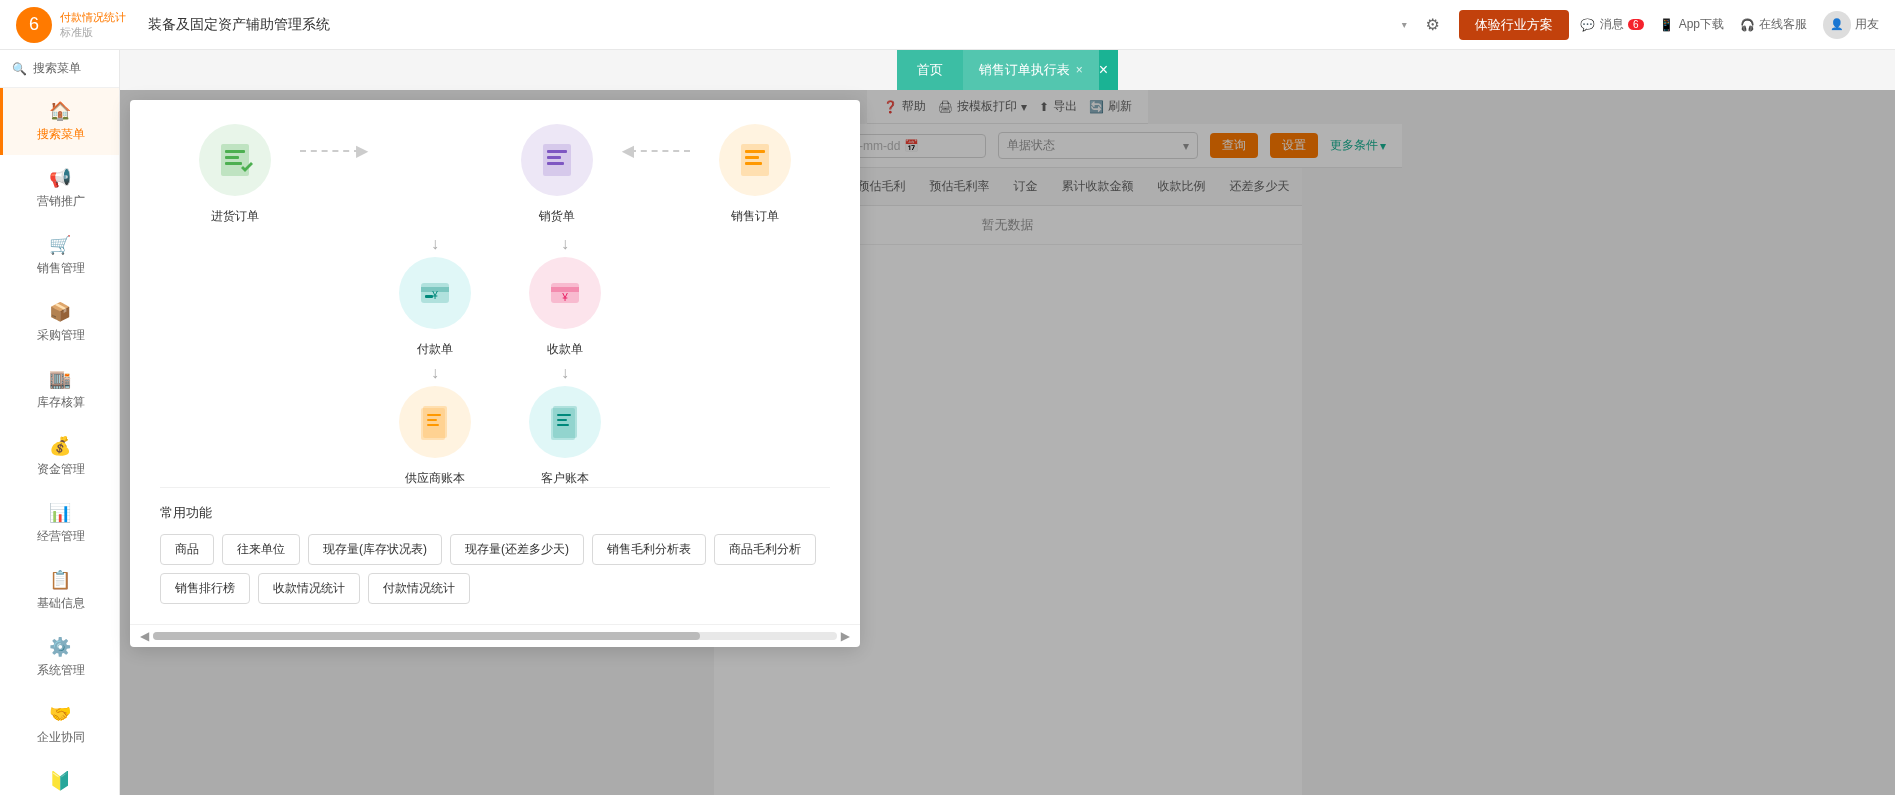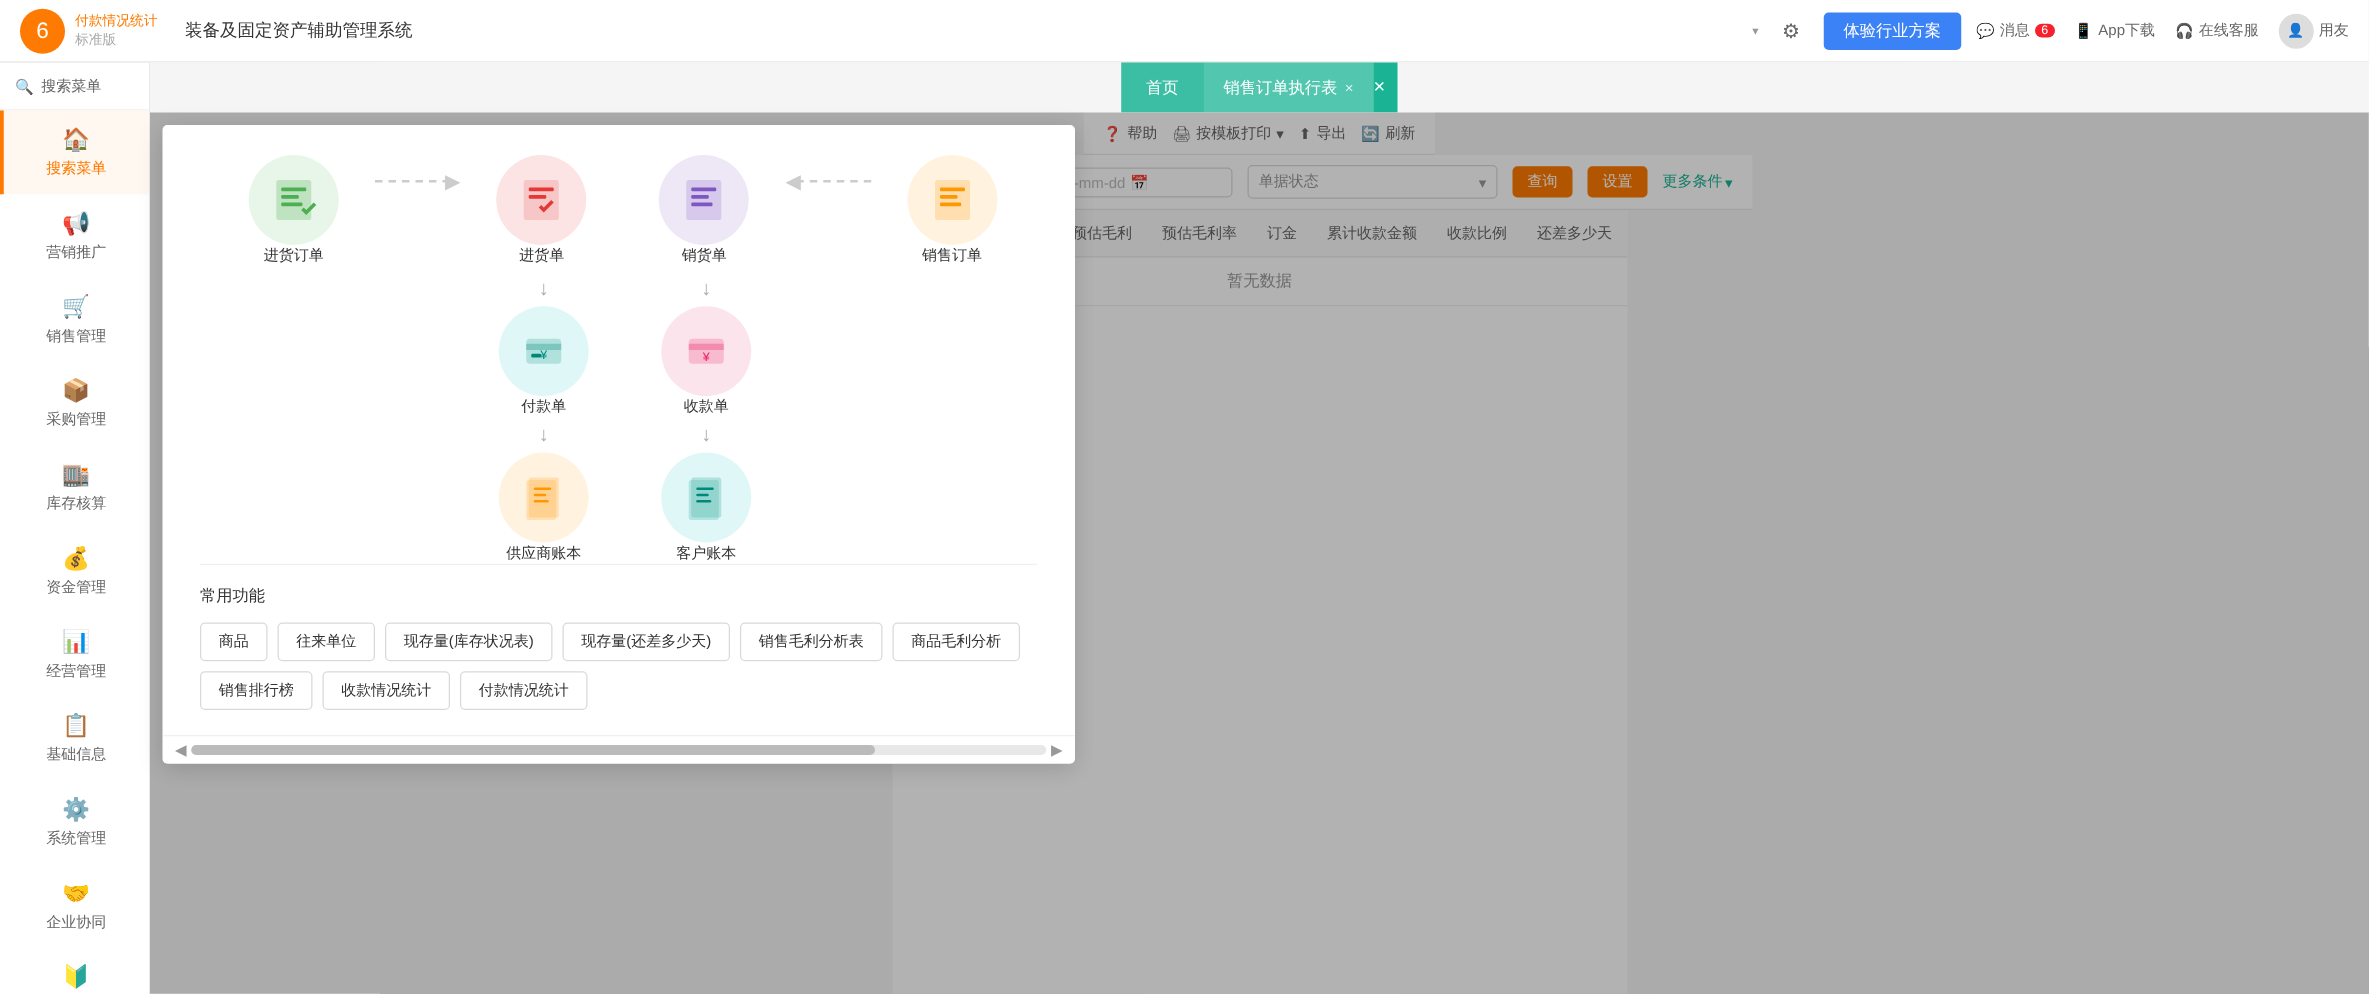--- a/index.html
+++ b/index.html
@@ -11,21 +11,21 @@
       background: #fff; border-bottom: 1px solid #e8e8e8;
       padding: 0 16px; gap: 12px;
     }
     .logo-area { display: flex; align-items: center; gap: 8px; width: 120px; }
     .logo-icon { width: 36px; height: 36px; background: #ff7a00; border-radius: 50%; display: flex; align-items: center; justify-content: center; }
     .logo-text { font-size: 11px; color: #ff7a00; line-height: 1.3; }
     .system-title { font-size: 14px; color: #333; font-weight: 500; flex: 1; }
     .top-bar-right { display: flex; align-items: center; gap: 16px; margin-left: auto; }
     .top-btn { display: flex; align-items: center; gap: 4px; color: #666; font-size: 12px; cursor: pointer; }
     .top-btn .badge { background: #f5222d; color: #fff; font-size: 10px; border-radius: 8px; padding: 0 4px; min-width: 16px; text-align: center; }
-    .experience-btn { background: #3b82f6; color: #fff; border: none; border-radius: 4px; padding: 6px 16px; font-size: 13px; cursor: pointer; }
+    .experience-btn { background: #c2410c; color: #fff; border: none; border-radius: 4px; padding: 6px 16px; font-size: 13px; cursor: pointer; }
     .user-avatar { width: 28px; height: 28px; background: #ddd; border-radius: 50%; display: flex; align-items: center; justify-content: center; font-size: 11px; }
     .gear-icon { width: 28px; height: 28px; display: flex; align-items: center; justify-content: center; color: #666; font-size: 16px; cursor: pointer; }
     .dropdown-arrow { color: #999; font-size: 10px; }
 
     
     .sidebar {
       position: fixed; left: 0; top: 50px; bottom: 0;
       width: 120px; background: #fff; border-right: 1px solid #e8e8e8;
       display: flex; flex-direction: column; overflow-y: auto;
     }
@@ -105,21 +105,21 @@
     }
     .modal {
       background: #fff; border-radius: 4px; box-shadow: 0 4px 20px rgba(0,0,0,0.15);
       width: 730px; margin: 10px; overflow: hidden;
     }
     .modal-body { padding: 24px 30px 20px; }
     .flow-circle {
       width: 72px; height: 72px; border-radius: 50%; display: flex; align-items: center; justify-content: center;
       font-size: 28px;
     }
-    .flow-label { font-size: 12px; color: #333; text-align: center; }
+    .flow-label { font-size: 12px; color: #333; text-align: center; margin-top: 12px; }
 
     .circle-green { background: #e8f5e9; }
     .circle-red { background: #fce4e4; }
     .circle-purple { background: #ede7f6; }
     .circle-orange { background: #fff3e0; }
     .circle-teal { background: #e0f7f7; }
     .circle-pink { background: #fce4ec; }
 
     
     .flow-rows { padding: 0 10px; }
@@ -331,31 +331,20 @@
             <span class="flow-label">进货订单</span>
           </div>
 
           <div class="flow-connector-h">
             <div style="display:flex; align-items:center; padding-bottom: 24px;">
               <div style="border-top: 2px dashed #ccc; width: 60px;"></div>
               <span style="color:#ccc; font-size:16px; margin-left:-4px;">▶</span>
             </div>
           </div>
 
-          <div class="flow-cell">
-            <div class="flow-circle circle-red" style="display:flex; align-items:center; justify-content:center;">
-              <svg width="40" height="40" viewBox="0 0 40 40">
-                <rect x="6" y="4" width="28" height="32" rx="2" fill="#ef9a9a" opacity="0.4"></rect>
-                <rect x="10" y="10" width="20" height="3" rx="1" fill="#e53935"></rect>
-                <rect x="10" y="16" width="14" height="3" rx="1" fill="#e53935"></rect>
-                <path d="M22 26 L28 20 L30 22 L22 30 L18 26 L20 24 Z" fill="#e53935"></path>
-              </svg>
-            </div>
-            <span class="flow-label">进货单</span>
-          </div>
 
           <div style="flex:1;"></div>
 
           <div class="flow-cell" style="margin-right:0;">
             <div class="flow-circle circle-purple" style="display:flex; align-items:center; justify-content:center;">
               <svg width="40" height="40" viewBox="0 0 40 40">
                 <rect x="6" y="4" width="28" height="32" rx="2" fill="#b39ddb" opacity="0.4"></rect>
                 <rect x="10" y="10" width="20" height="3" rx="1" fill="#7e57c2"></rect>
                 <rect x="10" y="16" width="14" height="3" rx="1" fill="#7e57c2"></rect>
                 <rect x="10" y="22" width="17" height="3" rx="1" fill="#7e57c2"></rect>

